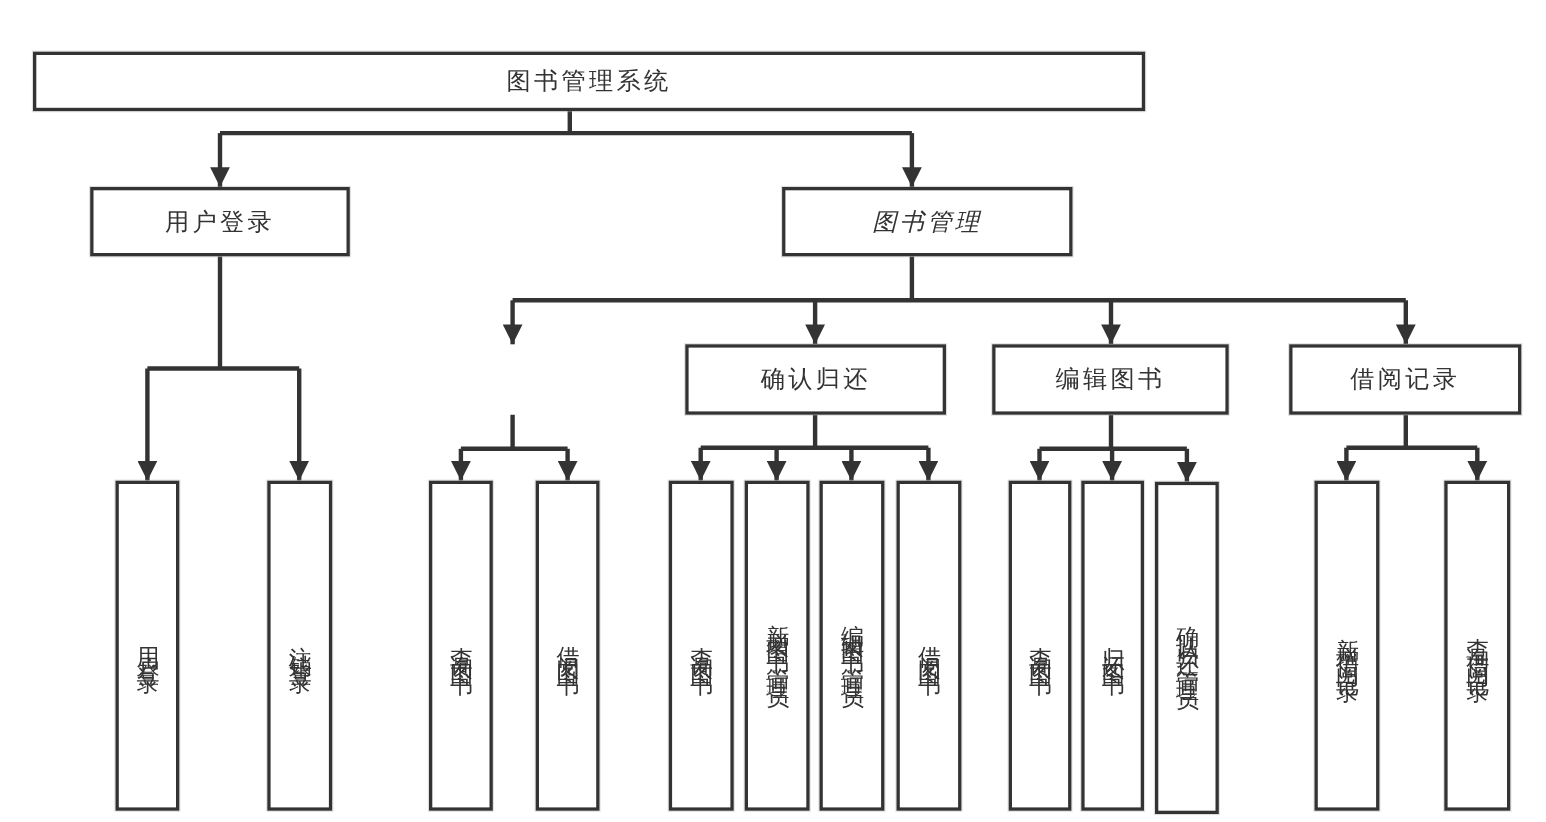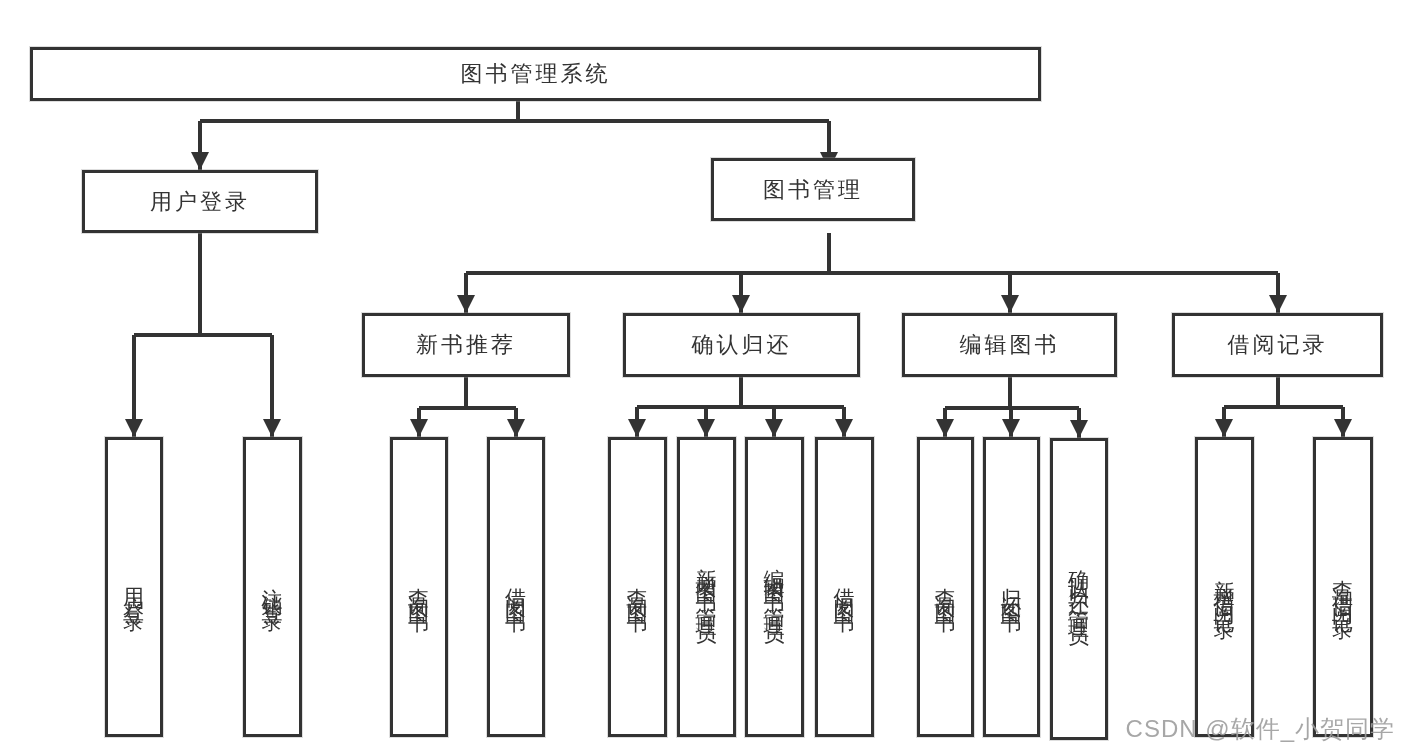--- a/index.html
+++ b/index.html
@@ -113,23 +113,22 @@
     <path class="wire" d="M1079 408 V438" marker-end="url(#arrow)"></path>
 
     <path class="wire" d="M1278 377 V407 M1224 407 H1343"></path>
     <path class="wire" d="M1224 407 V437" marker-end="url(#arrow)"></path>
     <path class="wire" d="M1343 407 V437" marker-end="url(#arrow)"></path>
   </svg>
 
   <div class="box h-box" style="left:30px; top:13px; width:1011px; height:54px;margin-top:34px;">图书管理系统</div>
 
   <div class="box h-box" style="left:82px; top:170px; width:236px; height:63px;">用户登录</div>
-  <div class="box h-box" style="left:711px; top:158px; width:204px; height:63px;">图书管理</div>
+  <div class="box h-box" style="left:711px; top:170px; width:264px; height:63px;font-style:italic;">图书管理</div>
 
-  <div class="box h-box" style="left:362px; top:313px; width:208px; height:64px;">新书推荐</div>
   <div class="box h-box" style="left:623px; top:313px; width:237px; height:64px;">确认归还</div>
   <div class="box h-box" style="left:902px; top:313px; width:215px; height:64px;">编辑图书</div>
   <div class="box h-box" style="left:1172px; top:313px; width:211px; height:64px;">借阅记录</div>
 
   <div class="box v-box" style="left:105px; top:437px; width:58px; height:300px;">用户登录</div>
   <div class="box v-box" style="left:243px; top:437px; width:59px; height:300px;">注销登录</div>
 
   <div class="box v-box" style="left:390px; top:437px; width:58px; height:300px;">查询图书</div>
   <div class="box v-box" style="left:487px; top:437px; width:58px; height:300px;">借阅图书</div>
 
@@ -138,15 +137,14 @@
   <div class="box v-box" style="left:745px; top:437px; width:59px; height:300px;">编辑图书（管理员）</div>
   <div class="box v-box" style="left:815px; top:437px; width:59px; height:300px;">借阅图书</div>
 
   <div class="box v-box" style="left:917px; top:437px; width:57px; height:300px;">查询图书</div>
   <div class="box v-box" style="left:983px; top:437px; width:57px; height:300px;">归还图书</div>
   <div class="box v-box" style="left:1050px; top:438px; width:58px; height:302px;">确认归还（管理员）</div>
 
   <div class="box v-box" style="left:1195px; top:437px; width:59px; height:300px;">新增借阅记录</div>
   <div class="box v-box" style="left:1313px; top:437px; width:60px; height:300px;">查询借阅记录</div>
 
-  <div class="watermark">CSDN @软件_小贺同学</div>
 
 </div>
 
 </body></html>

